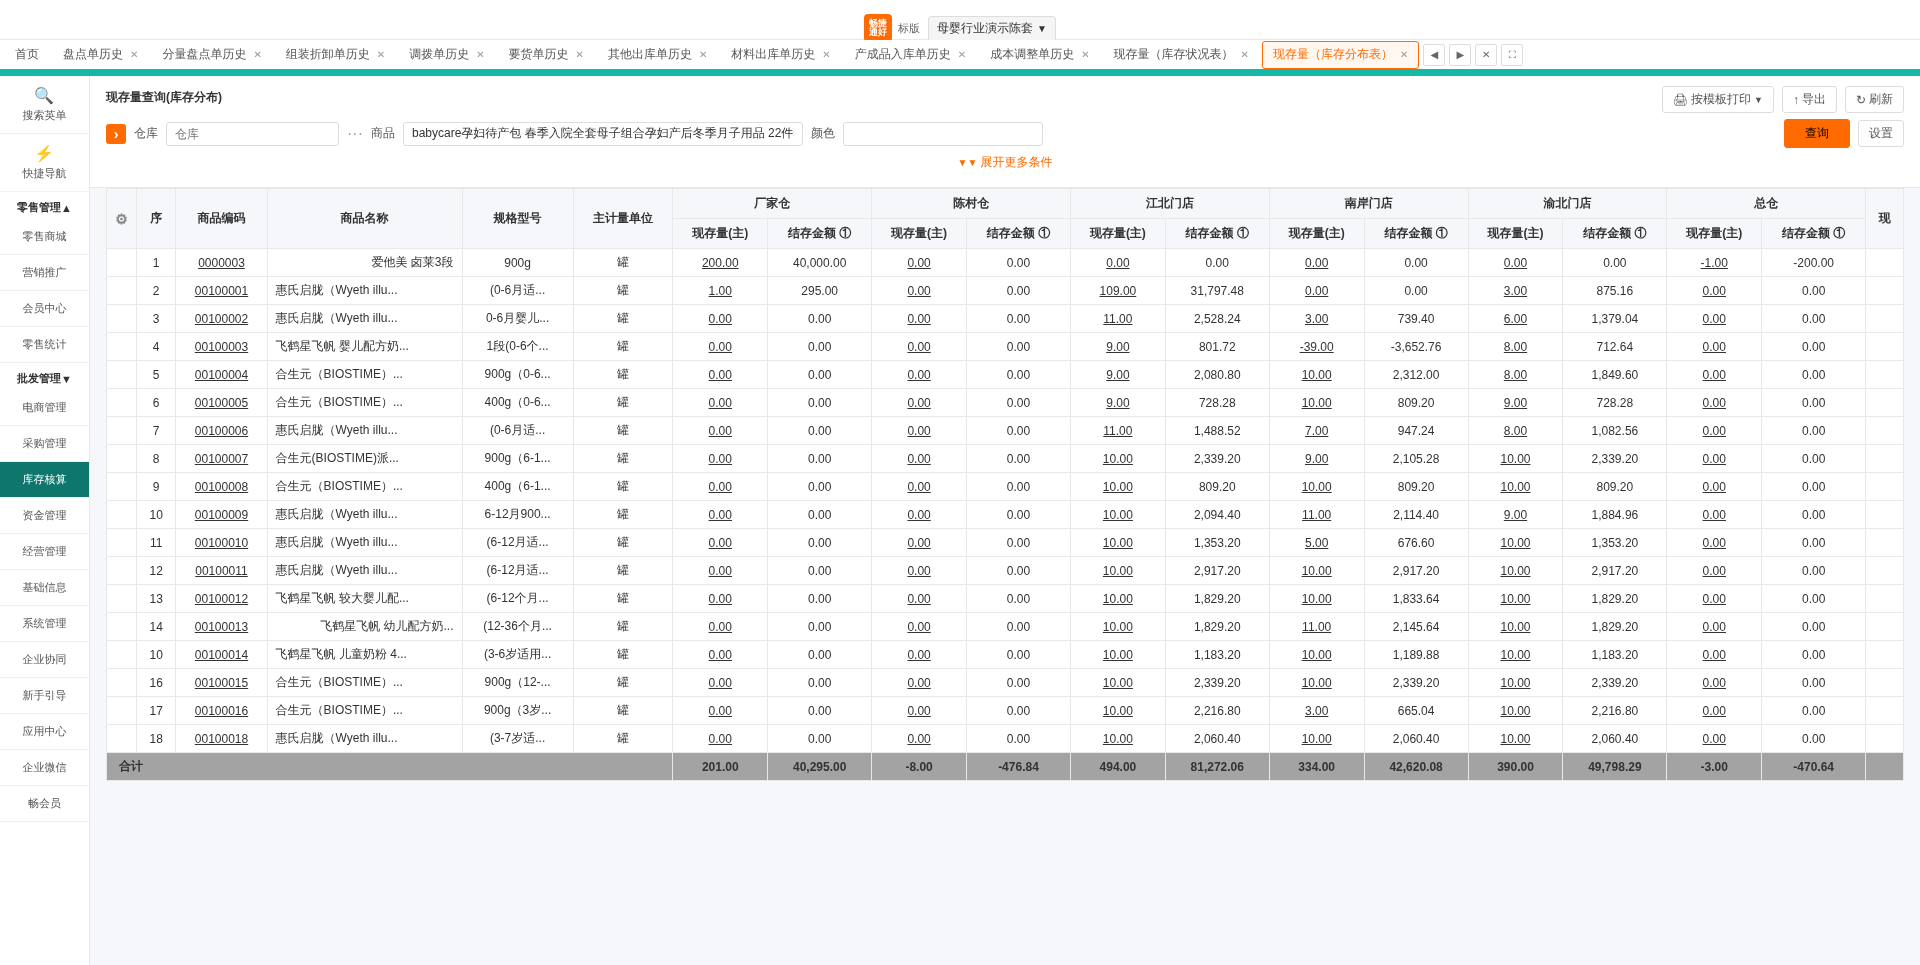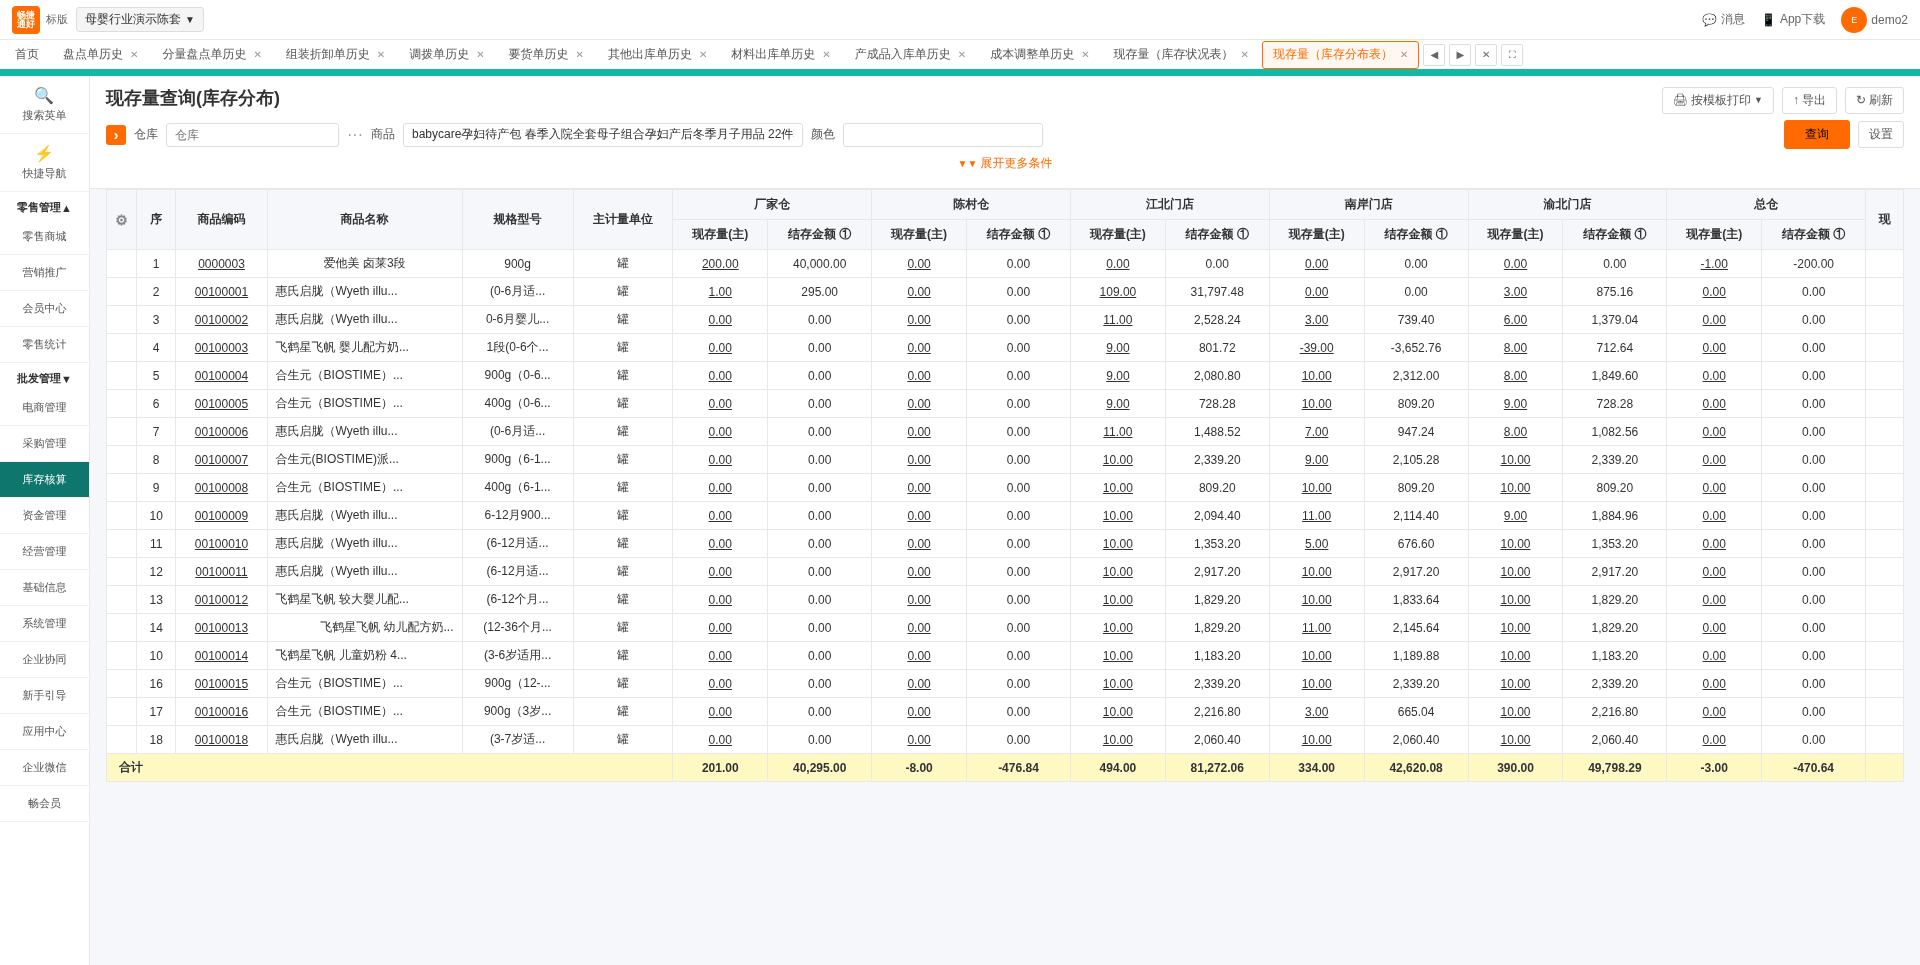--- a/index.html
+++ b/index.html
@@ -1,19 +1,19 @@
 <!DOCTYPE html>
 <html><head>
   <meta charset="utf-8">
   <style>
     * { box-sizing: border-box; margin: 0; padding: 0; }
     body { font-family: 'Microsoft YaHei', Arial, sans-serif; font-size: 12px; background: #f5f5f5; color: #333; overflow: hidden; }
 
     
-    .top-bar { background: #fff; height: 40px; display: flex; align-items: center; padding: 14px 12px; border-bottom: 1px solid #e8e8e8; justify-content: space-between; }
+    .top-bar { background: #fff; height: 40px; display: flex; align-items: center; padding: 14px 12px; border-bottom: 1px solid #e8e8e8; justify-content: space-between; flex-direction: column; }
     .top-bar-left { display: flex; align-items: center; gap: 8px; }
     .logo-area { display: flex; align-items: center; gap: 6px; }
     .logo-icon { width: 28px; height: 28px; background: #ff6b00; border-radius: 4px; display: flex; align-items: center; justify-content: center; color: #fff; font-size: 10px; font-weight: bold; }
     .logo-text { font-size: 11px; color: #666; }
     .store-selector { display: flex; align-items: center; gap: 4px; font-size: 12px; color: #333; cursor: pointer; background: #f5f5f5; padding: 3px 8px; border-radius: 3px; border: 1px solid #ddd; }
     .top-bar-right { display: flex; align-items: center; gap: 16px; }
     .top-bar-item { display: flex; align-items: center; gap: 4px; font-size: 12px; color: #666; cursor: pointer; }
     .avatar { width: 26px; height: 26px; border-radius: 50%; background: #ff6b00; display: flex; align-items: center; justify-content: center; color: #fff; font-size: 11px; }
 
     
@@ -28,42 +28,42 @@
     .layout { display: flex; height: calc(100vh - 76px); }
     .sidebar { width: 90px; background: #fff; border-right: 1px solid #e8e8e8; display: flex; flex-direction: column; overflow-y: auto; }
     .sidebar-item { padding: 10px 4px; text-align: center; cursor: pointer; font-size: 11px; color: #555; border-bottom: 1px solid #f0f0f0; }
     .sidebar-item.active { background: #0f766e; color: #fff; }
     .sidebar-item .sidebar-icon { font-size: 16px; margin-bottom: 3px; }
     .sidebar-group { font-size: 11px; font-weight: bold; color: #333; padding: 8px 8px 4px; display: flex; align-items: center; justify-content: center; cursor: pointer; }
 
     
     .main-content { flex: 1; overflow: hidden; display: flex; flex-direction: column; background: #f5f7fa; }
     .page-header { background: #fff; padding: 10px 16px 0; border-bottom: 1px solid #e8e8e8; }
-    .page-title { font-size: 18px; font-weight: bold; color: #333; margin-bottom: 10px; }
+    .page-title { font-size: 12px; font-weight: bold; color: #333; margin-bottom: 10px; }
     .page-actions { display: flex; justify-content: flex-end; gap: 8px; margin-bottom: 6px; }
     .btn { padding: 4px 10px; border-radius: 3px; cursor: pointer; font-size: 12px; border: 1px solid #ddd; background: #fff; color: #555; display: flex; align-items: center; gap: 3px; }
     .btn-primary { background: #ff6b00; color: #000000; border-color: #ff6b00; }
     .btn-default { background: #fff; color: #555; border: 1px solid #ddd; }
 
     
     .filter-area { padding: 8px 16px; background: #fff; margin-bottom: 8px; }
     .filter-row { display: flex; align-items: center; gap: 8px; flex-wrap: wrap; }
     .filter-label { font-size: 12px; color: #555; white-space: nowrap; }
     .filter-input { border: 1px solid #ddd; border-radius: 3px; padding: 4px 8px; font-size: 12px; min-width: 120px; color: #333; }
     .filter-input-wide { min-width: 400px; }
     .expand-btn { display: flex; align-items: center; gap: 3px; color: #ff6b00; cursor: pointer; font-size: 12px; }
     .expand-icon { font-size: 10px; }
     .toggle-icon { width: 20px; height: 20px; background: #ff6b00; color: #fff; border-radius: 3px; display: flex; align-items: center; justify-content: center; cursor: pointer; font-size: 14px; font-weight: bold; }
 
     
     .table-wrapper { flex: 1; overflow: auto; padding: 0 16px 8px; }
     .data-table { width: 100%; border-collapse: collapse; background: #fff; font-size: 12px; }
     .data-table th { background: #f5f7fa; border: 1px solid #e8e8e8; padding: 6px 8px; text-align: center; font-weight: 600; color: #333; white-space: nowrap; position: sticky; top: 0; z-index: 10; }
     .data-table td { border: 1px solid #e8e8e8; padding: 5px 8px; text-align: center; color: #333; white-space: nowrap; }
-    .data-table tr.summary-row td { background: #fef9c3; font-weight: bold; margin-top: 19px; }
+    .data-table tr.summary-row td { background: #a3a3a3; font-weight: bold; margin-top: 19px; }
     .underline { text-decoration: underline; color: #333; }
     .text-red { color: #f00; }
     .col-settings { width: 30px; }
     .settings-icon { font-size: 14px; color: #888; cursor: pointer; }
 
     
     ::-webkit-scrollbar { width: 6px; height: 6px; }
     ::-webkit-scrollbar-track { background: #f1f1f1; }
     ::-webkit-scrollbar-thumb { background: #ccc; border-radius: 3px; }
   </style>
@@ -271,21 +271,21 @@
             <th>结存金额 ①</th>
             <th>现存量(主)</th>
             <th>结存金额 ①</th>
           </tr>
         </thead>
         <tbody id="table-body">
         <tr>
     <td></td>
     <td>1</td>
     <td><span class="underline">0000003</span></td>
-    <td style="text-align:center;">爱他美 卤莱3段</td>
+    <td style="text-align:right;">爱他美 卤莱3段</td>
     <td>900g</td>
     <td>罐</td>
     <td><span class="underline">200.00</span></td>
     <td>40,000.00</td>
     <td><span class="underline">0.00</span></td>
     <td>0.00</td>
     <td><span class="underline">0.00</span></td>
     <td>0.00</td>
     <td class=""><span class="underline">0.00</span></td>
     <td class="">0.00</td>

